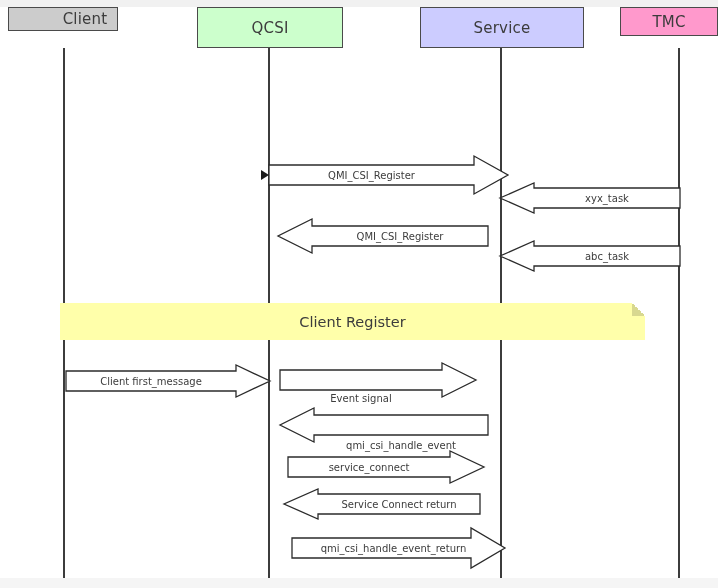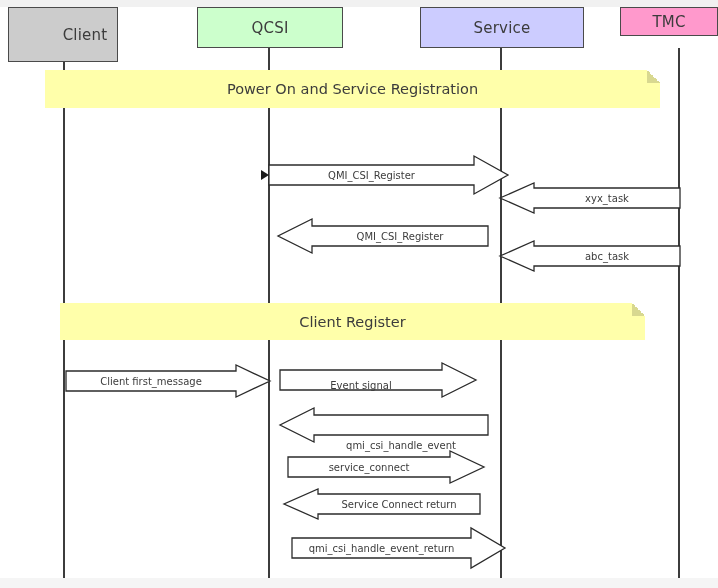--- a/index.html
+++ b/index.html
@@ -55,29 +55,25 @@
 </head>
 <body>
 
 <div id="canvas">
   <div class="topstrip"></div>
   <div class="botstrip"></div>
 <div class="lifeline" style="left: 63.2px; top: 48px; height: 530px;"></div>
     <div class="lifeline" style="left: 268.2px; top: 48px; height: 530px;"></div>
     <div class="lifeline" style="left: 500.2px; top: 48px; height: 530px;"></div>
     <div class="lifeline" style="left: 678.2px; top: 48px; height: 530px;"></div>
-    <div class="note" style="left: 45px; top: 70px; width: 615px; height: 38px;">
-      <div class="fold"></div>
-      <span class="lbl">Power On and Service Registration</span>
-    </div>
     <div class="note" style="left: 60px; top: 303px; width: 585px; height: 37px;">
       <div class="fold"></div>
       <span class="lbl">Client Register</span>
     </div>
-    <div class="actor" style="left: 8px; top: 7px; width: 110px; height: 55px; background: rgb(204, 204, 204); padding-left: 44px;">
+    <div class="actor" style="left: 8px; top: 7px; width: 110px; height: 24px; background: rgb(204, 204, 204); padding-left: 44px;">
       <span>Client</span>
     </div>
     <div class="actor" style="left: 197px; top: 7px; width: 146px; height: 41px; background: rgb(204, 255, 204);">
       <span>QCSI</span>
     </div>
     <div class="actor" style="left: 420px; top: 7px; width: 164px; height: 41px; background: rgb(204, 204, 255);">
       <span>Service</span>
     </div>
     <div class="actor" style="left: 620px; top: 7px; width: 98px; height: 29px; background: rgb(255, 153, 204);">
       <span>TMC</span>
@@ -111,21 +107,21 @@
       <svg width="204" height="32" viewBox="0 0 204 32">
         <polygon points="0,6 170,6 170,0 204,16 170,32 170,26 0,26" fill="#ffffff" stroke="#2b2b2b" stroke-width="1.3" stroke-linejoin="miter"></polygon>
       </svg>
     </div>
     <div class="msglabel" style="left: 66px; top: 372px; width: 170px; line-height: 20px;">Client first_message</div>
     <div class="blockarrow" style="left: 280px; top: 363px; width: 196px; height: 34px;">
       <svg width="196" height="34" viewBox="0 0 196 34">
         <polygon points="0,7 162,7 162,0 196,17 162,34 162,27 0,27" fill="#ffffff" stroke="#2b2b2b" stroke-width="1.3" stroke-linejoin="miter"></polygon>
       </svg>
     </div>
-    <div class="msglabel" style="left: 280px; top: 376px; width: 162px; line-height: 20px;">Event signal</div>
+    <div class="msglabel" style="left: 280px; top: 389px; width: 162px; line-height: 20px;">Event signal</div>
     <div class="blockarrow" style="left: 280px; top: 408px; width: 208px; height: 34px;">
       <svg width="208" height="34" viewBox="0 0 208 34">
         <polygon points="208,7 34,7 34,0 0,17 34,34 34,27 208,27" fill="#ffffff" stroke="#2b2b2b" stroke-width="1.3" stroke-linejoin="miter"></polygon>
       </svg>
     </div>
     <div class="msglabel" style="left: 314px; top: 436px; width: 174px; line-height: 20px;">qmi_csi_handle_event</div>
     <div class="blockarrow" style="left: 288px; top: 451px; width: 196px; height: 32px;">
       <svg width="196" height="32" viewBox="0 0 196 32">
         <polygon points="0,6 162,6 162,0 196,16 162,32 162,26 0,26" fill="#ffffff" stroke="#2b2b2b" stroke-width="1.3" stroke-linejoin="miter"></polygon>
       </svg>
@@ -135,14 +131,14 @@
       <svg width="196" height="30" viewBox="0 0 196 30">
         <polygon points="196,5 34,5 34,0 0,15 34,30 34,25 196,25" fill="#ffffff" stroke="#2b2b2b" stroke-width="1.3" stroke-linejoin="miter"></polygon>
       </svg>
     </div>
     <div class="msglabel" style="left: 318px; top: 495px; width: 162px; line-height: 20px;">Service Connect return</div>
     <div class="blockarrow" style="left: 292px; top: 528px; width: 213px; height: 40px;">
       <svg width="213" height="40" viewBox="0 0 213 40">
         <polygon points="0,10 179,10 179,0 213,20 179,40 179,30 0,30" fill="#ffffff" stroke="#2b2b2b" stroke-width="1.3" stroke-linejoin="miter"></polygon>
       </svg>
     </div>
-    <div class="msglabel" style="left: 292px; top: 539px; width: 179px; line-height: 20px;">qmi_csi_handle_event_return</div>
+    <div class="msglabel" style="left: 292px; top: 539px; width: 179px; line-height: 20px; padding-left: 12px;">qmi_csi_handle_event_return</div>
   </div>
 
 </body></html>

